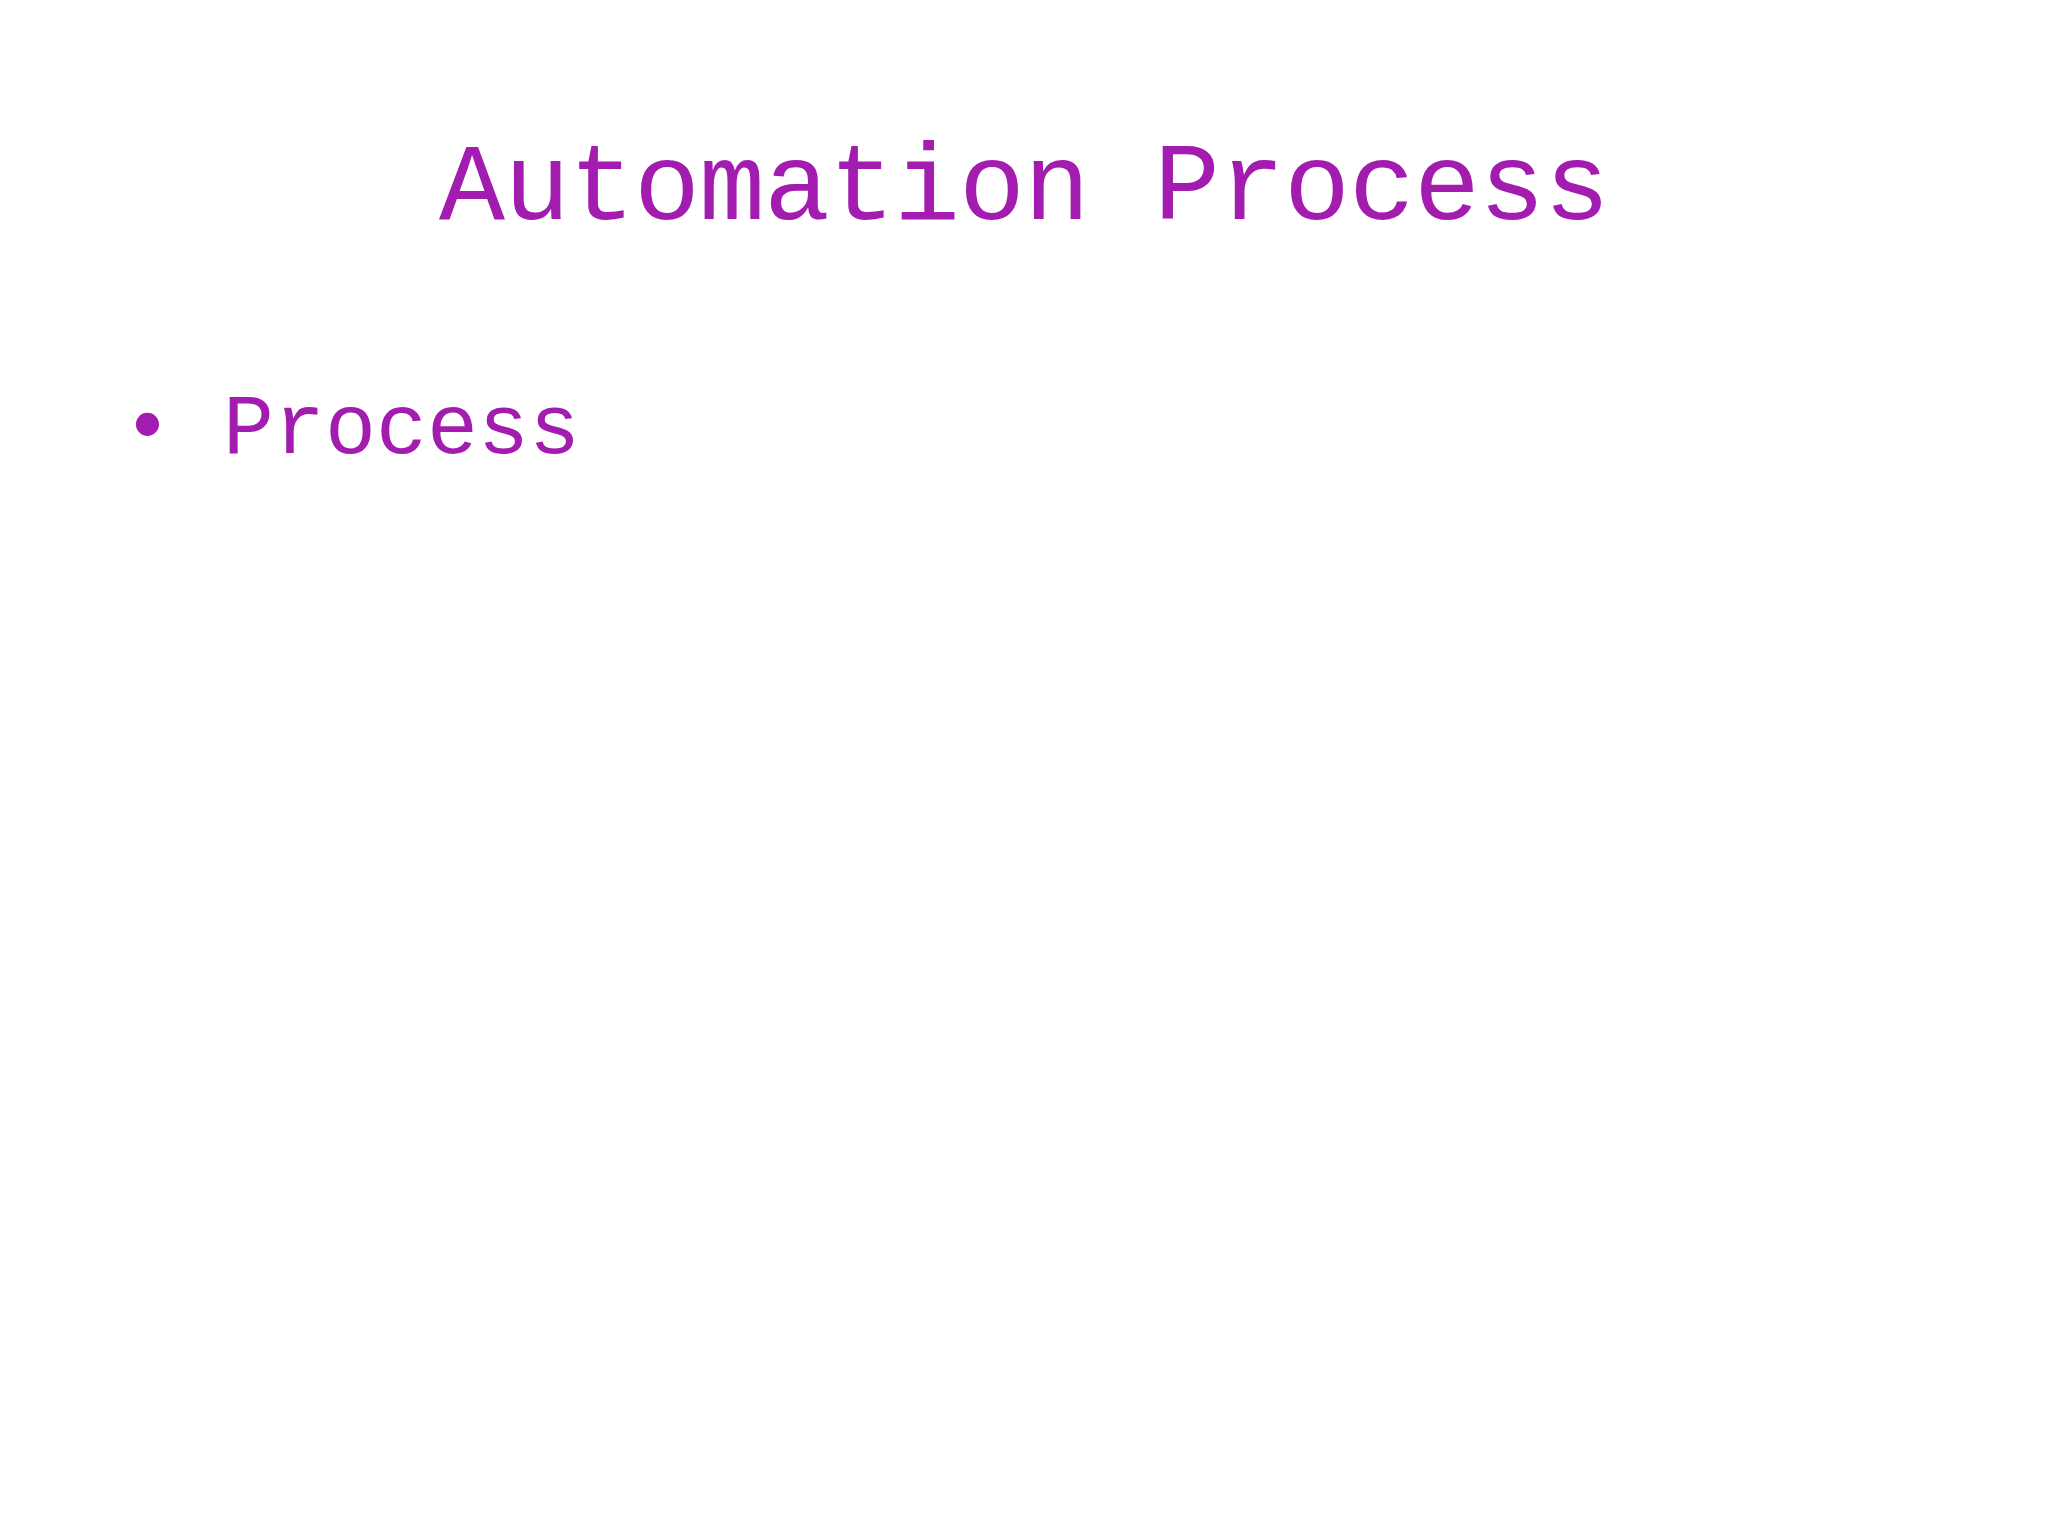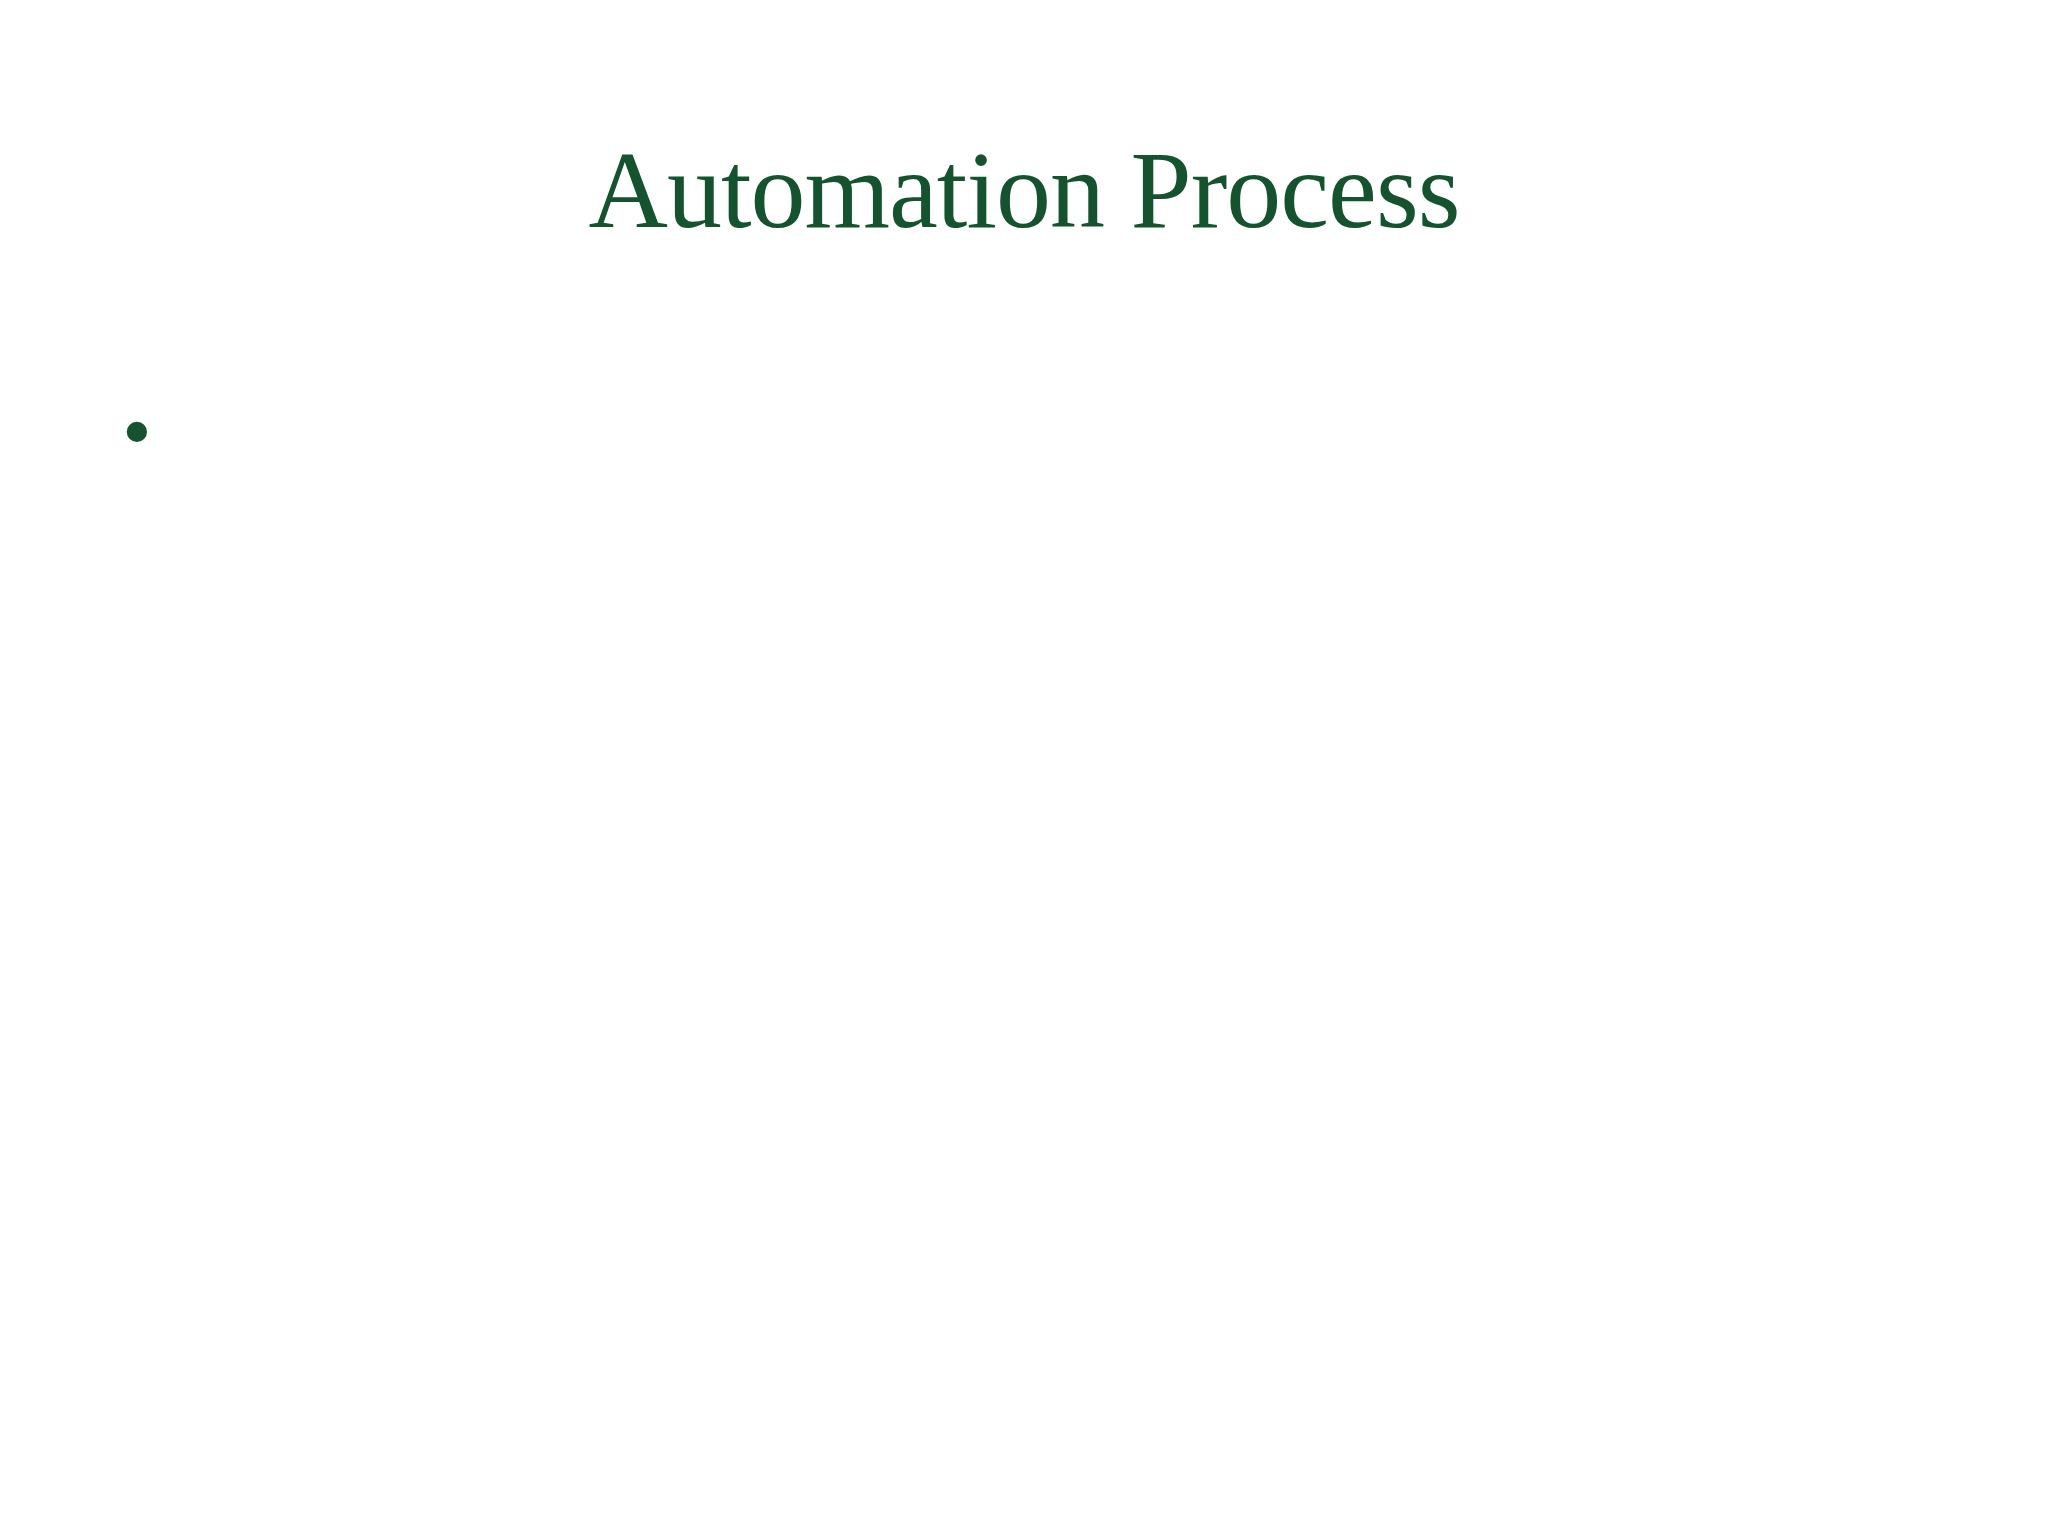--- a/index.html
+++ b/index.html
@@ -5,22 +5,22 @@
   html, body {
     margin: 0;
     padding: 0;
     background: #ffffff;
   }
   .slide {
     position: relative;
     width: 2048px;
     height: 1536px;
     background: #ffffff;
-    color: #14532d;
-    font-family: Liberation Serif, serif;
+    color: #a21caf;
+    font-family: Liberation Mono, monospace;
     overflow: hidden;
   }
   .slide-title {
     position: absolute;
     top: 135px;
     left: 0;
     width: 2048px;
     margin: 0;
     font-size: 110px;
     font-weight: 400;
@@ -55,15 +55,16 @@
 </style>
 </head>
 <body>
 
 <div class="slide">
   <h1 class="slide-title">Automation Process</h1>
 
   <ul class="bullet-list">
     <li class="bullet-item">
       <span class="bullet-marker">•</span>
+      <span class="bullet-text">Process</span>
     </li>
   </ul>
 </div>
 
 </body></html>

